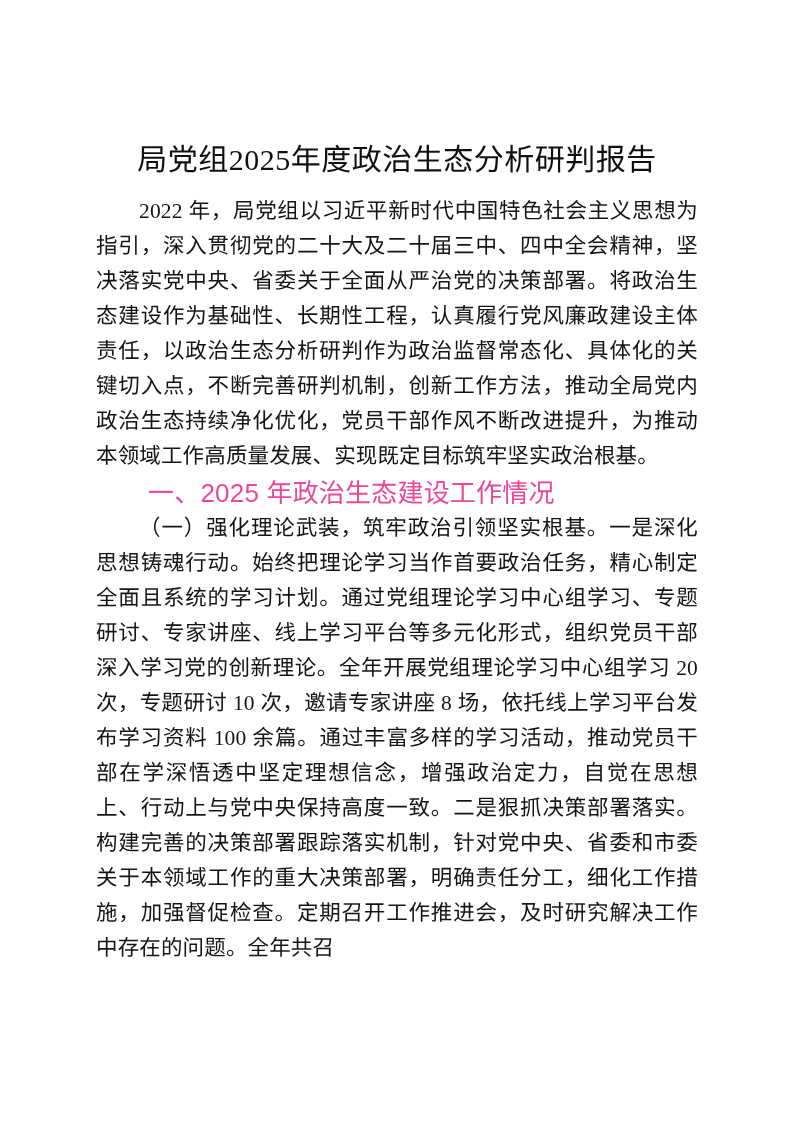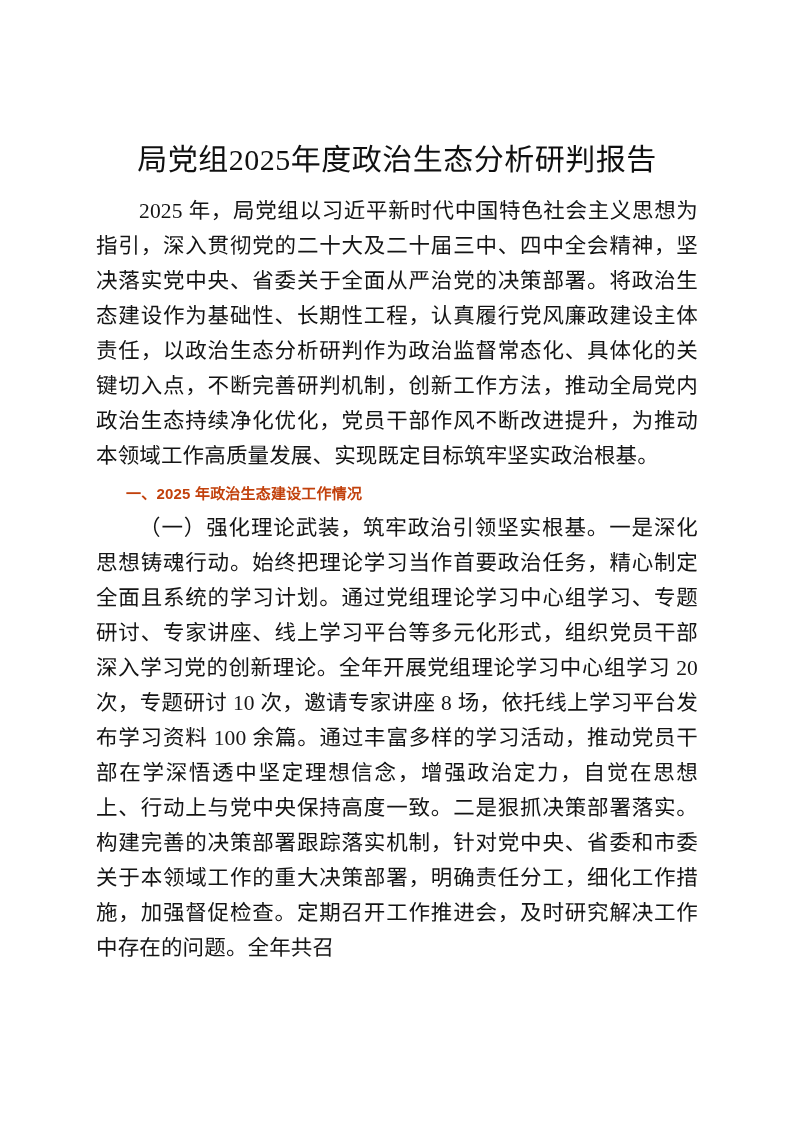--- a/index.html
+++ b/index.html
@@ -48,46 +48,46 @@
     text-justify: inter-ideograph;
     text-indent: 2em;
     margin: 0;
     letter-spacing: 0.15px;
     word-break: break-all;
   }
 
   
   .h1-section {
     font-family: "Liberation Sans", "DejaVu Sans", sans-serif;
-    font-size: 15px;
+    font-size: 26px;
     line-height: 35px;
-    color: #c2410c;
+    color: #ec4899;
     text-indent: 2em;
     margin: 0;
-    font-weight: 700;
+    font-weight: 400;
     letter-spacing: 0.2px;
   }
 
   
   .lead-bold {
     font-weight: 400;
     font-family: "Liberation Serif", "DejaVu Serif", serif;
   }
 
   .spacer-sm { height: 2px; }
 </style>
 </head>
 <body>
 
 <div class="page">
   <div class="page-body">
 
     <h1 class="doc-title">局党组2025年度政治生态分析研判报告</h1>
 
-    <p class="para">2025 年，局党组以习近平新时代中国特色社会主义思想为指引，深入贯彻党的二十大及二十届三中、四中全会精神，坚决落实党中央、省委关于全面从严治党的决策部署。将政治生态建设作为基础性、长期性工程，认真履行党风廉政建设主体责任，以政治生态分析研判作为政治监督常态化、具体化的关键切入点，不断完善研判机制，创新工作方法，推动全局党内政治生态持续净化优化，党员干部作风不断改进提升，为推动本领域工作高质量发展、实现既定目标筑牢坚实政治根基。</p>
+    <p class="para">2022 年，局党组以习近平新时代中国特色社会主义思想为指引，深入贯彻党的二十大及二十届三中、四中全会精神，坚决落实党中央、省委关于全面从严治党的决策部署。将政治生态建设作为基础性、长期性工程，认真履行党风廉政建设主体责任，以政治生态分析研判作为政治监督常态化、具体化的关键切入点，不断完善研判机制，创新工作方法，推动全局党内政治生态持续净化优化，党员干部作风不断改进提升，为推动本领域工作高质量发展、实现既定目标筑牢坚实政治根基。</p>
 
     <div class="spacer-sm"></div>
 
     <h2 class="h1-section">一、2025 年政治生态建设工作情况</h2>
 
     <p class="para"><span class="lead-bold">（一）强化理论武装，筑牢政治引领坚实根基。</span><span>一是深化思想铸魂行动。始终把理论学习当作首要政治任务，精心制定全面且系统的学习计划。通过党组理论学习中心组学习、专题研讨、专家讲座、线上学习平台等多元化形式，组织党员干部深入学习党的创新理论。全年开展党组理论学习中心组学习 20 次，专题研讨 10 次，邀请专家讲座 8 场，依托线上学习平台发布学习资料 100 余篇。通过丰富多样的学习活动，推动党员干部在学深悟透中坚定理想信念，增强政治定力，自觉在思想上、行动上与党中央保持高度一致。二是狠抓决策部署落实。构建完善的决策部署跟踪落实机制，针对党中央、省委和市委关于本领域工作的重大决策部署，明确责任分工，细化工作措施，加强督促检查。定期召开工作推进会，及时研究解决工作中存在的问题。全年共召</span></p>
 
   </div>
 </div>
 

